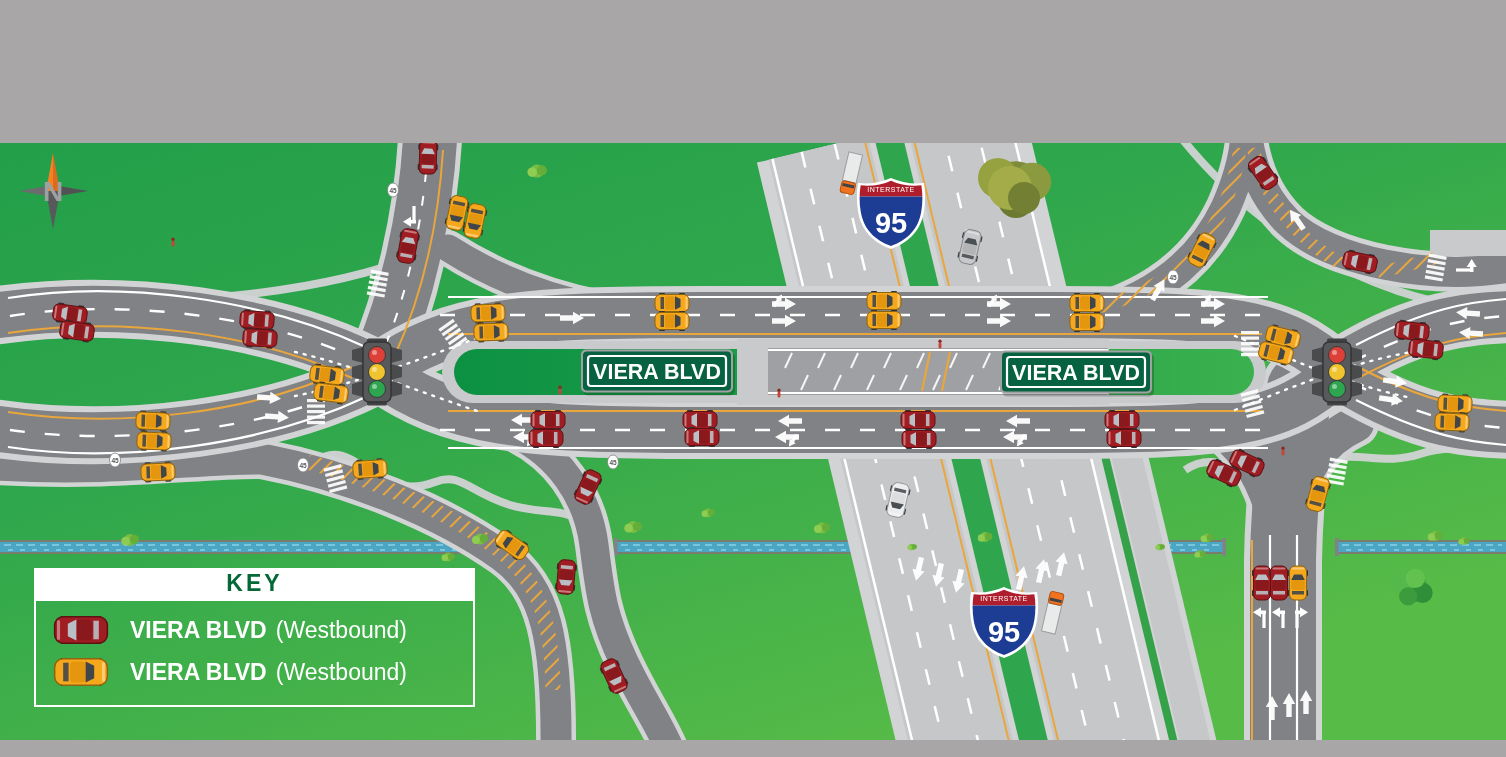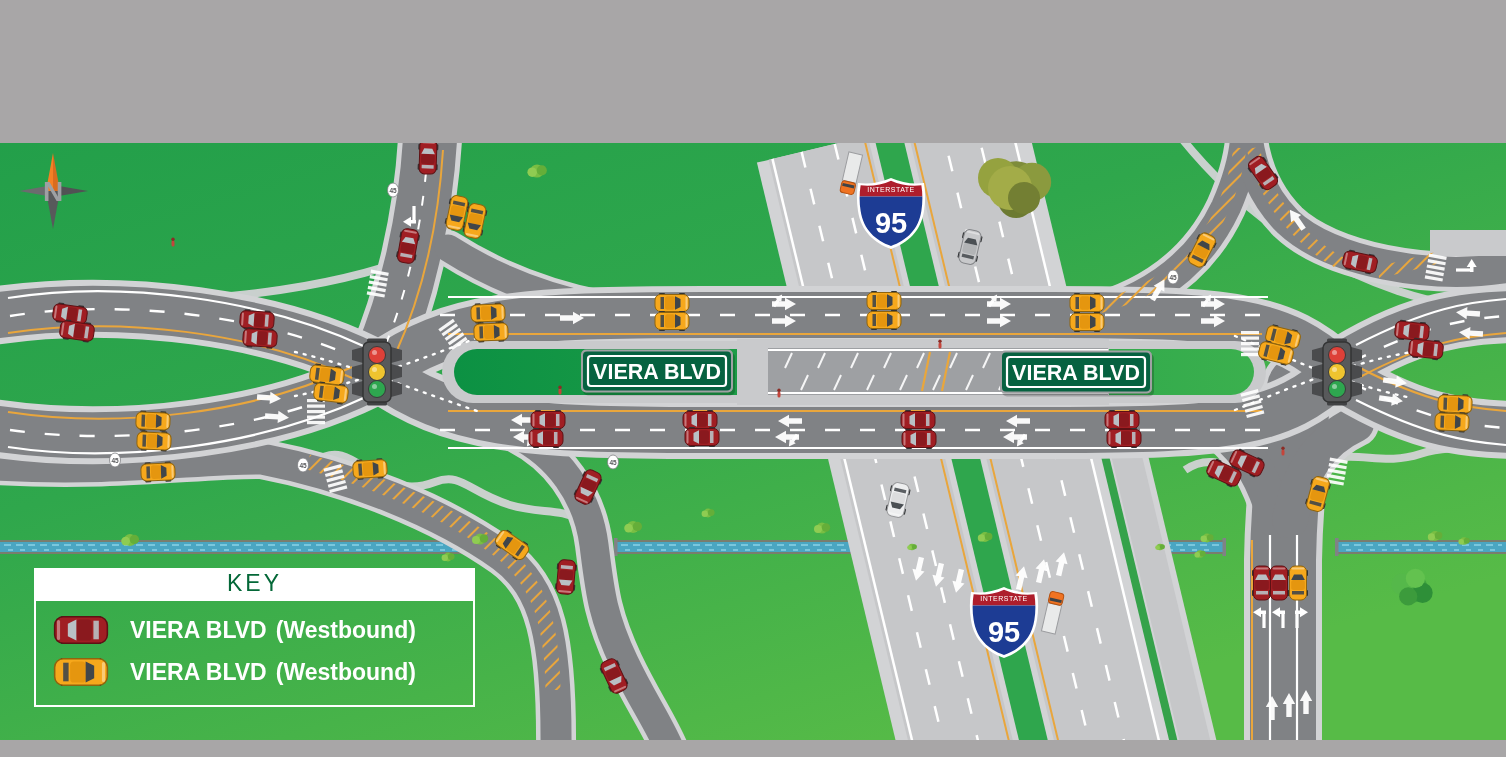--- a/index.html
+++ b/index.html
@@ -2,26 +2,26 @@
 <html><head>
 <meta charset="utf-8">
 <style>
   html,body{margin:0;padding:0}
   .stage{position:relative;width:1506px;height:757px;overflow:hidden;background:#A8A6A7;
          font-family:"Liberation Sans",sans-serif}
   .stage svg.scene{position:absolute;left:0;top:0}
   svg text{font-family:"Liberation Sans",sans-serif}
   .legend{position:absolute;left:34px;top:568px;width:441px}
   .legend-header{background:#ffffff;height:31px;display:flex;align-items:center;justify-content:center;
-                 color:#046838;font-weight:normal;font-size:23px;letter-spacing:3px}
+                 color:#046838;font-weight:bold;font-size:23px;letter-spacing:3px}
   .legend-body{border:2px solid #ffffff;padding:8px 0 12px 0}
   .legend-row{display:flex;align-items:center;padding:7px 0 7px 14px;color:#ffffff;font-size:23px;line-height:28px}
   .legend-row .caricon{width:62px;height:28px;margin-right:18px;flex:0 0 auto}
   .legend-row .bold{font-weight:bold;margin-right:9px;white-space:nowrap}
-  .legend-row .rest{font-weight:bold;white-space:nowrap}
+  .legend-row .rest{font-weight:normal;white-space:nowrap}
 </style>
 </head>
 <body>
 
 <div class="stage">
 <svg class="scene" id="scene" width="1506" height="757" viewBox="0 0 1506 757">
   <defs>
     <linearGradient id="grassG" x1="0" y1="0" x2="0.6" y2="1">
       <stop offset="0" stop-color="#1E9C49"></stop>
           <stop offset="0.5" stop-color="#2FA74C"></stop>

